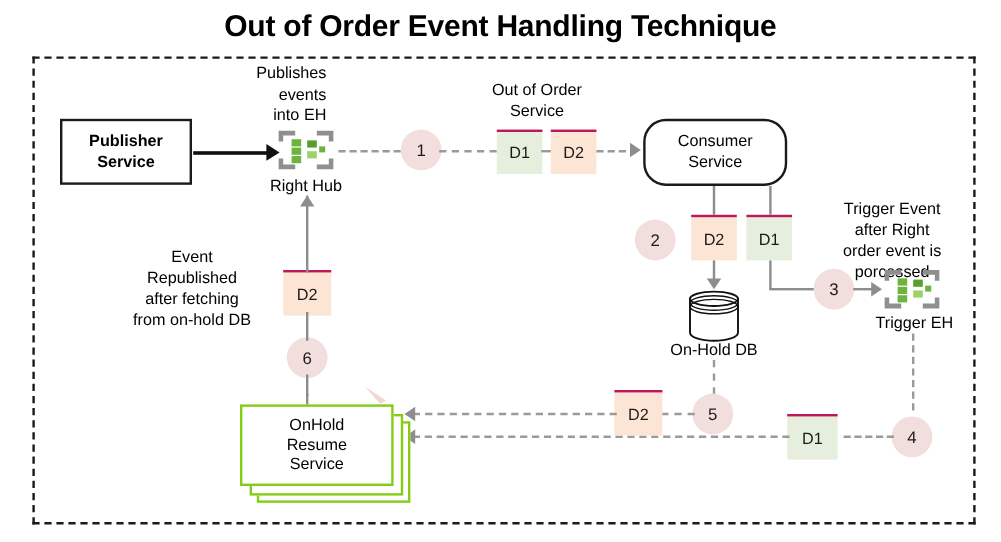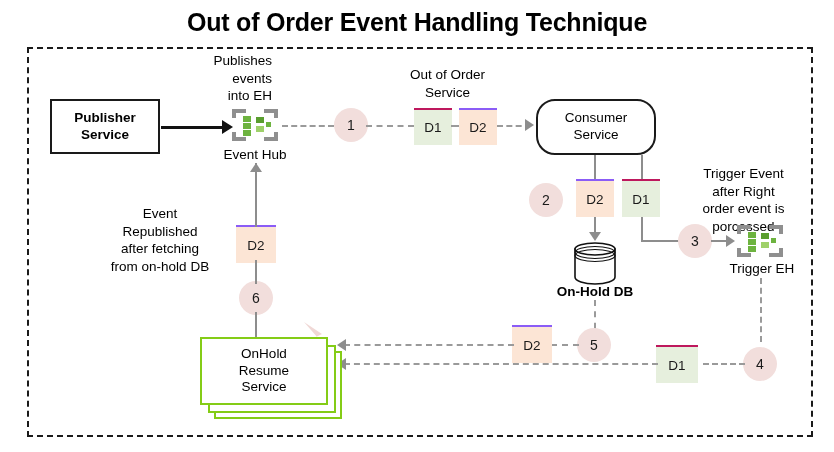--- a/index.html
+++ b/index.html
@@ -64,21 +64,21 @@
 
   .data-chip {
     position: absolute;
     display: flex;
     align-items: center;
     justify-content: center;
     font-size: 13.5px;
     color: #1a1a1a;
   }
   .chip-green { background: #e6efdd; border-top: 2px solid #be185d; }
-  .chip-peach { background: #fce5d5; border-top: 2px solid #8b5cf6; }
+  .chip-peach { background: #fce5d5; border-top: 2px solid #be185d; }
 
   .caption {
     position: absolute;
     text-align: center;
     font-size: 13.5px;
     line-height: 1.3;
     color: #000;
     white-space: pre-line;
   }
   .h-dash {
@@ -179,21 +179,21 @@
     <path d="M44 24 L44 31 L32 31" fill="none" stroke="#8f8f8f" stroke-width="4"></path>
 
     <rect x="11" y="8" width="8" height="6" fill="#6db33f"></rect>
     <rect x="11" y="15" width="8" height="6" fill="#6db33f"></rect>
     <rect x="11" y="22" width="8" height="6" fill="#6db33f"></rect>
     <rect x="24" y="9" width="8" height="6" fill="#5a9e2f"></rect>
     <rect x="24" y="18" width="8" height="6" fill="#9fd16a"></rect>
     <rect x="34" y="14" width="5" height="5" fill="#6db33f"></rect>
   </svg>
 </div>
-<div class="caption" style="left:205px; top:146px; width:100px;">Event Hub</div>
+<div class="caption" style="left:205px; top:146px; width:100px;">Right Hub</div>
 
 <div class="h-dash" style="left:282px; top:125px; width:52px;"></div>
 
 <div class="num-circle" style="left:334px; top:108px; width:34px; height:34px;">
   <span>1</span>
 </div>
 
 <div class="h-dash" style="left:366px; top:125px; width:48px;"></div>
 
 <div class="caption" style="left:385px; top:66px; width:125px;">Out of Order
@@ -233,21 +233,21 @@
 <div class="arrow-down" style="left:589px; top:232px;"></div>
 
 <div class="db-icon" style="left:573px; top:240px;">
   <svg width="44" height="46" viewBox="0 0 44 46">
     <path d="M2 9 L2 37 C2 41 11 44 22 44 C33 44 42 41 42 37 L42 9 Z" fill="#ffffff" stroke="#111" stroke-width="1.6"></path>
     <ellipse cx="22" cy="9" rx="20" ry="6" fill="#ffffff" stroke="#111" stroke-width="1.6"></ellipse>
     <ellipse cx="22" cy="12.5" rx="20" ry="6" fill="none" stroke="#111" stroke-width="1.2"></ellipse>
     <ellipse cx="22" cy="15.5" rx="20" ry="6" fill="none" stroke="#111" stroke-width="1.2"></ellipse>
   </svg>
 </div>
-<div class="caption" style="left:545px; top:283px; width:100px;font-weight:bold;">On-Hold DB</div>
+<div class="caption" style="left:545px; top:283px; width:100px;">On-Hold DB</div>
 
 <div class="v-dash" style="left:594px; top:300px; height:40px;"></div>
 
 <div class="v-solid" style="left:641px; top:217px; height:24px;"></div>
 <div class="h-solid" style="left:641px; top:240px; width:38px;"></div>
 
 <div class="caption" style="left:676px; top:165px; width:135px;">Trigger Event
 after Right
 order event is
 porcessed</div>

